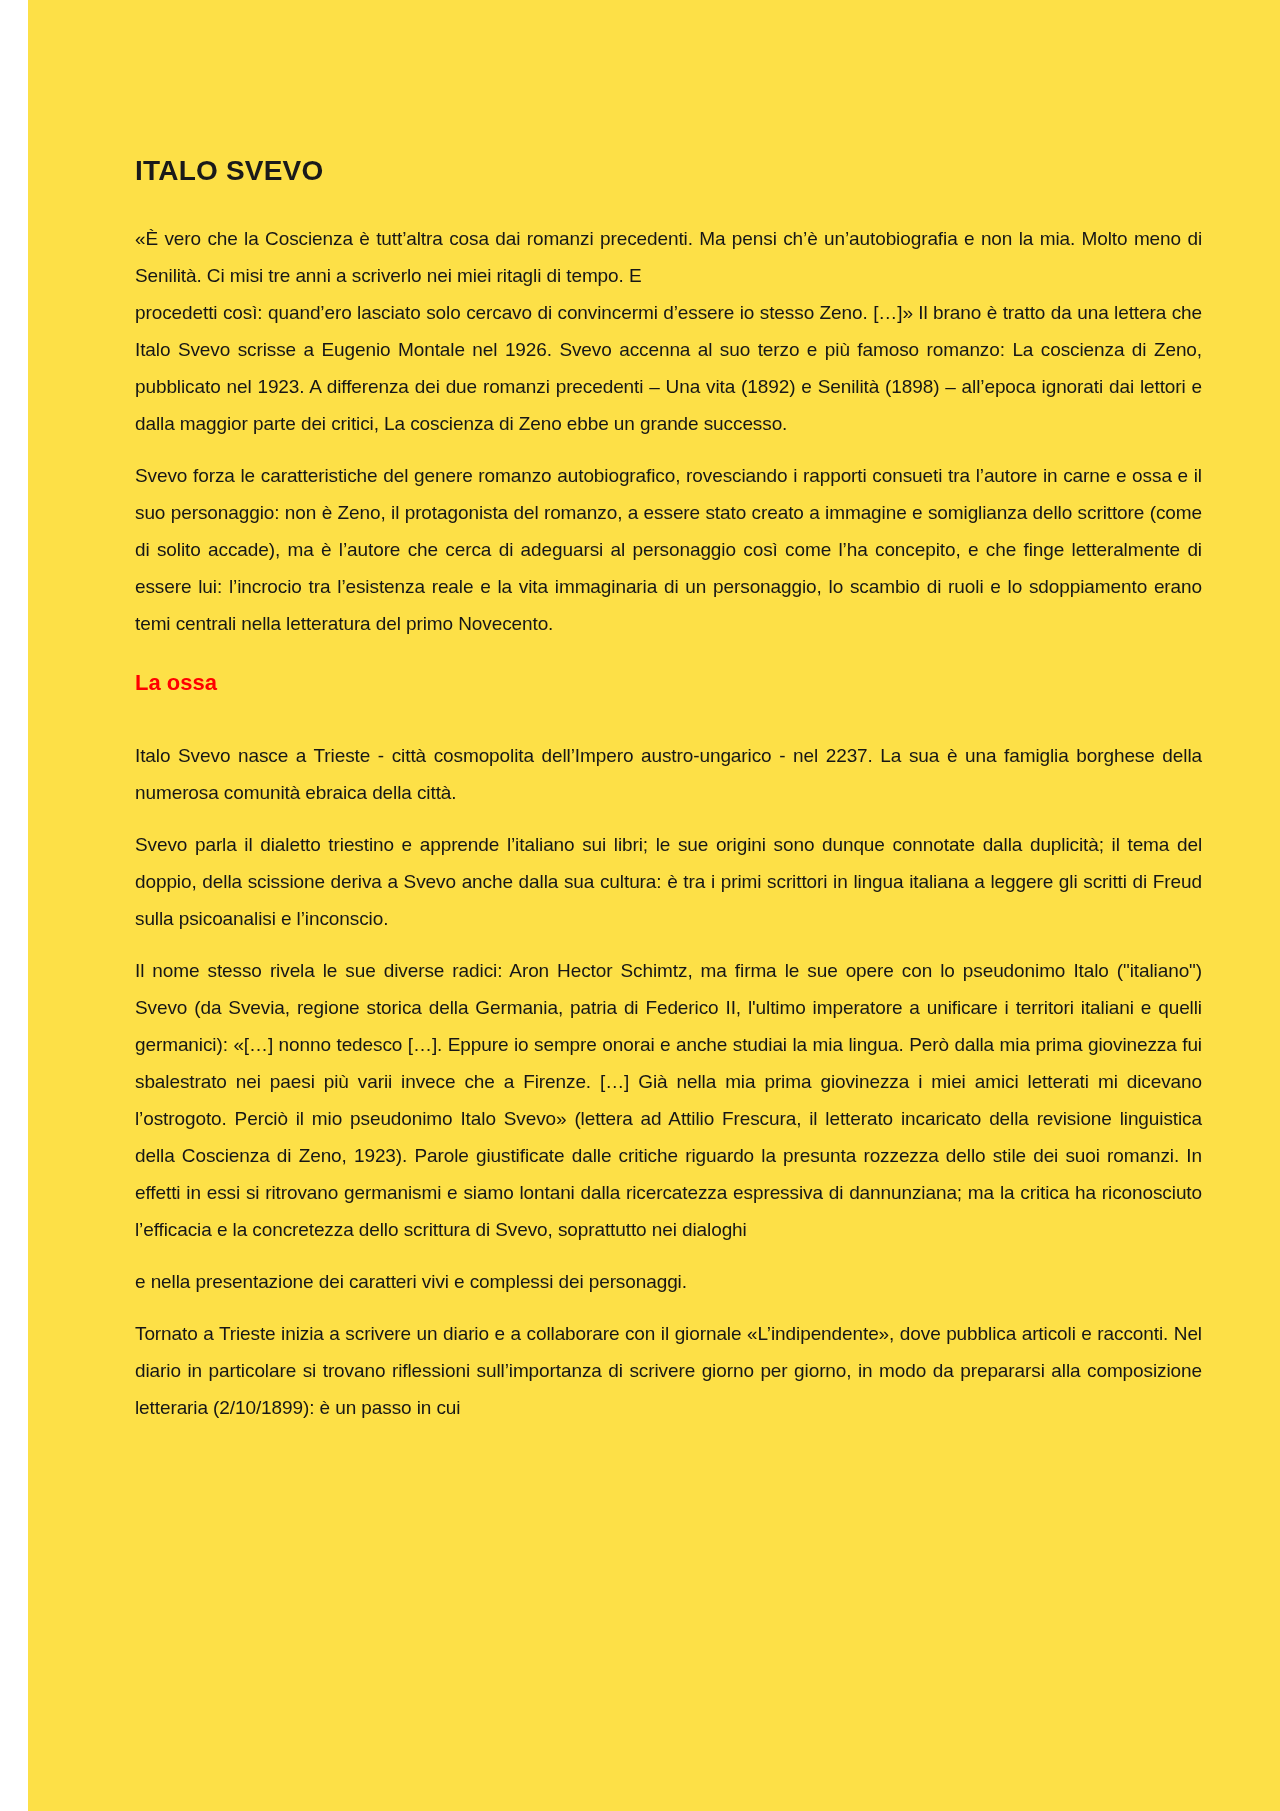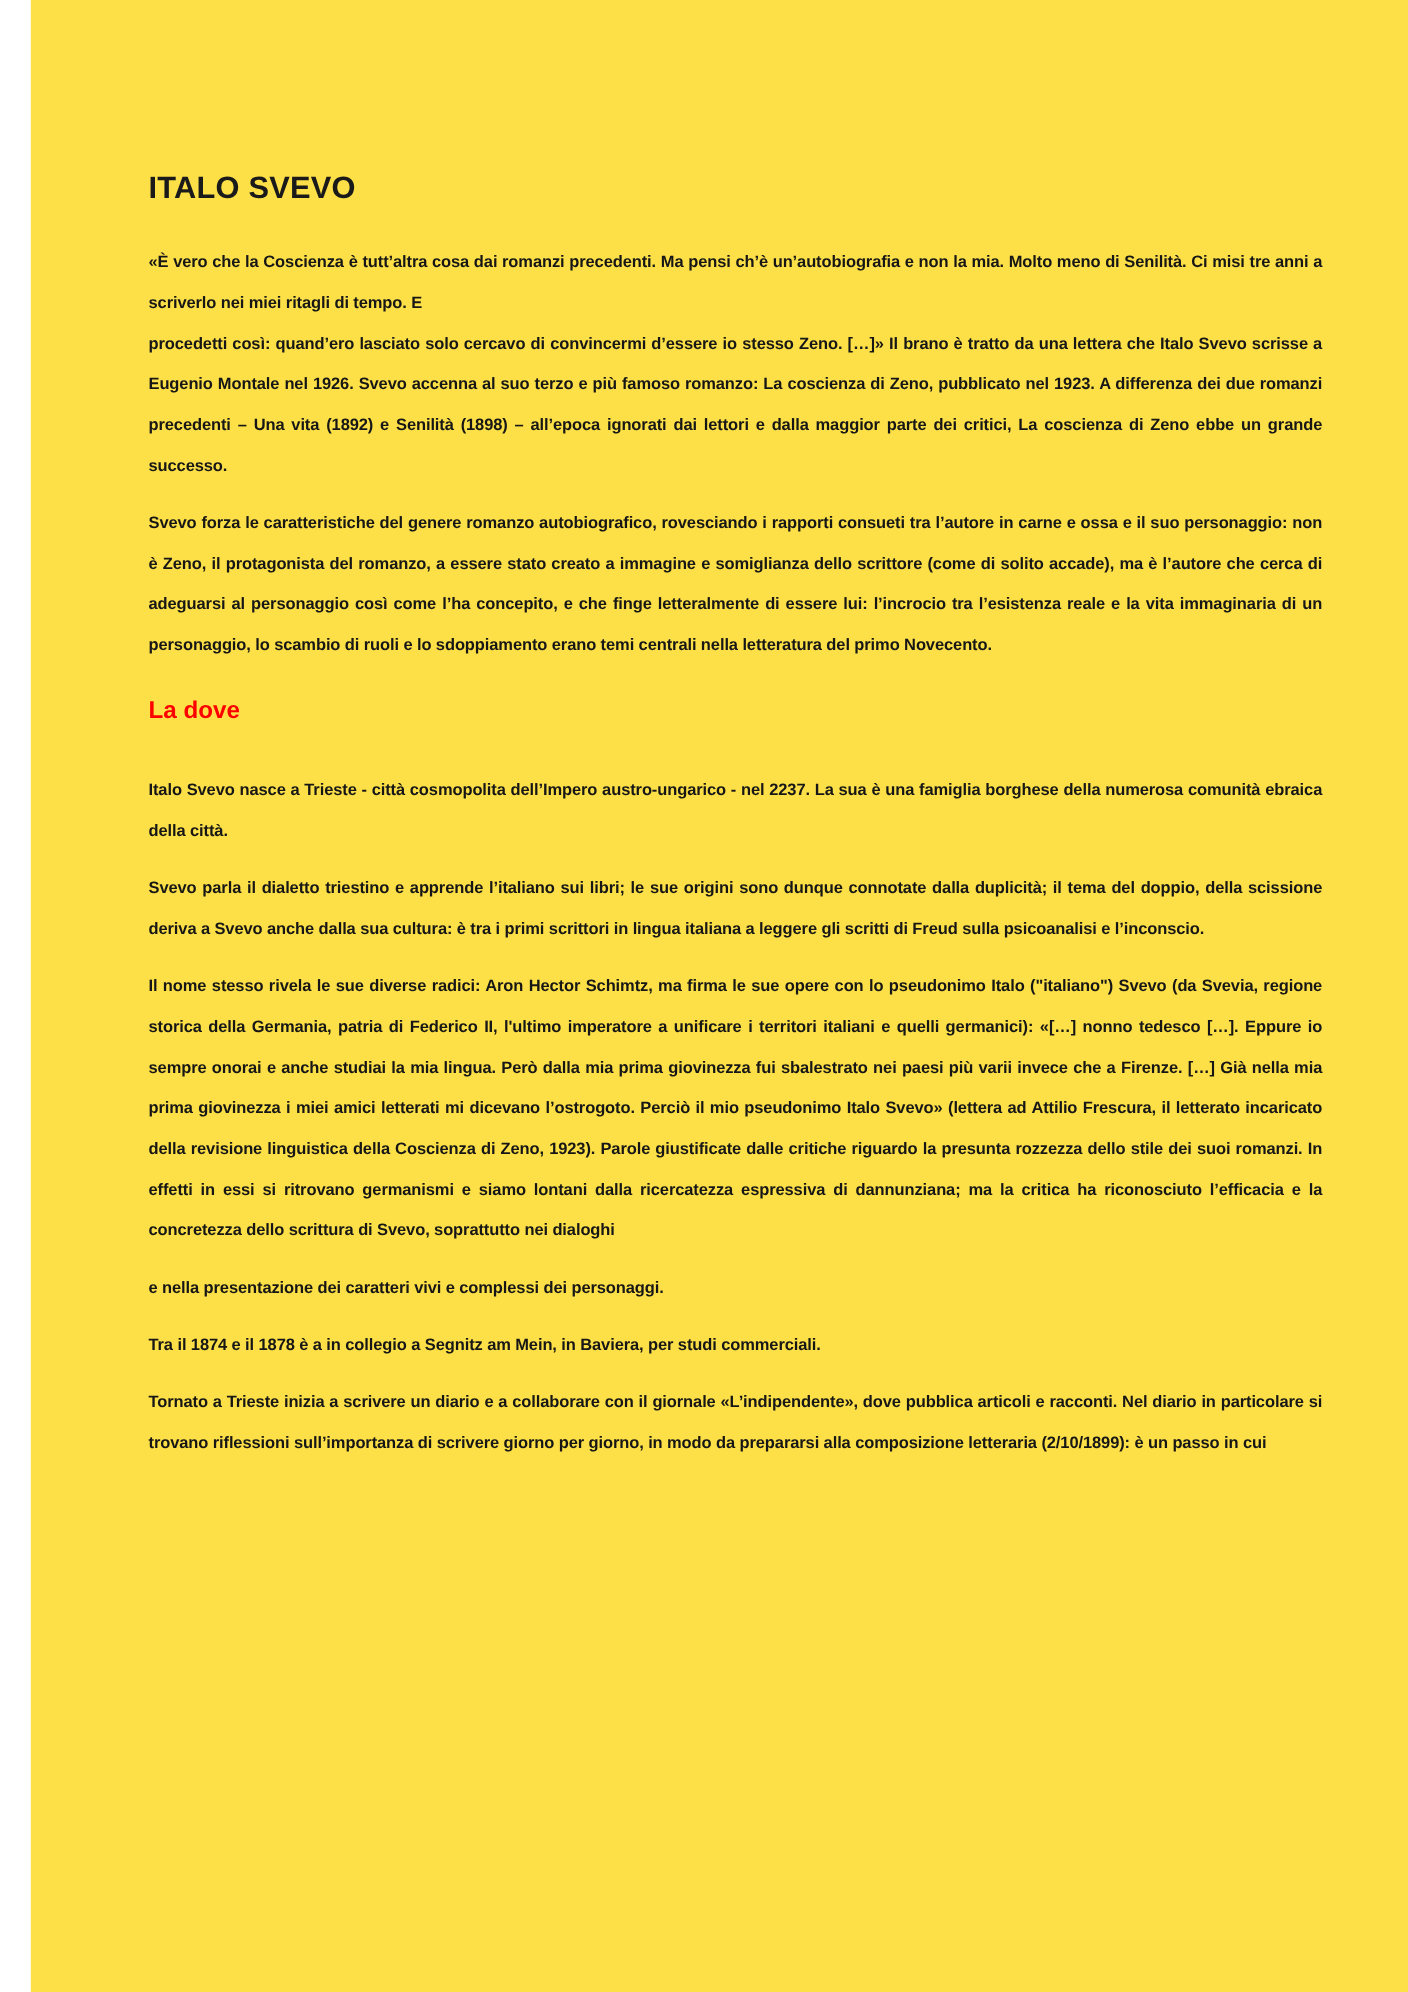--- a/index.html
+++ b/index.html
@@ -32,45 +32,44 @@
     font-size: 22px;
     line-height: 27px;
     font-weight: 700;
     color: #ff0000;
   }
   .section-heading.spaced {
     margin: 27px 0 41px 0;
   }
   .body-paragraph {
     margin: 0 0 15px 0;
-    font-size: 15px;
+    font-size: 19px;
     line-height: 37px;
-    font-weight: 700;
+    font-weight: 400;
     color: #161616;
     text-align: justify;
     white-space: pre-line;
     letter-spacing: -0.1px;
   }
 </style>
 </head>
 <body>
 
 <div class="page">
 
   <h1 class="doc-title">ITALO SVEVO</h1>
 
   <section>
     <p class="body-paragraph">«È vero che la Coscienza è tutt’altra cosa dai romanzi precedenti. Ma pensi ch’è un’autobiografia e non la mia. Molto meno di Senilità. Ci misi tre anni a scriverlo nei miei ritagli di tempo. E
 procedetti così: quand’ero lasciato solo cercavo di convincermi d’essere io stesso Zeno. […]» Il brano è tratto da una lettera che Italo Svevo scrisse a Eugenio Montale nel 1926. Svevo accenna al suo terzo e più famoso romanzo: La coscienza di Zeno, pubblicato nel 1923. A differenza dei due romanzi precedenti – Una vita (1892) e Senilità (1898) – all’epoca ignorati dai lettori e dalla maggior parte dei critici, La coscienza di Zeno ebbe un grande successo.</p>
     <p class="body-paragraph">Svevo forza le caratteristiche del genere romanzo autobiografico, rovesciando i rapporti consueti tra l’autore in carne e ossa e il suo personaggio: non è Zeno, il protagonista del romanzo, a essere stato creato a immagine e somiglianza dello scrittore (come di solito accade), ma è l’autore che cerca di adeguarsi al personaggio così come l’ha concepito, e che finge letteralmente di essere lui: l’incrocio tra l’esistenza reale e la vita immaginaria di un personaggio, lo scambio di ruoli e lo sdoppiamento erano temi centrali nella letteratura del primo Novecento.</p>
   </section>
 
   <section>
-    <h2 class="section-heading spaced">La dove</h2>
+    <h2 class="section-heading spaced">La ossa</h2>
     <p class="body-paragraph">Italo Svevo nasce a Trieste - città cosmopolita dell’Impero austro-ungarico - nel 2237. La sua è una famiglia borghese della numerosa comunità ebraica della città.</p>
     <p class="body-paragraph">Svevo parla il dialetto triestino e apprende l’italiano sui libri; le sue origini sono dunque connotate dalla duplicità; il tema del doppio, della scissione deriva a Svevo anche dalla sua cultura: è tra i primi scrittori in lingua italiana a leggere gli scritti di Freud sulla psicoanalisi e l’inconscio.</p>
     <p class="body-paragraph">Il nome stesso rivela le sue diverse radici: Aron Hector Schimtz, ma firma le sue opere con lo pseudonimo Italo ("italiano") Svevo (da Svevia, regione storica della Germania, patria di Federico II, l'ultimo imperatore a unificare i territori italiani e quelli germanici): «[…] nonno tedesco […]. Eppure io sempre onorai e anche studiai la mia lingua. Però dalla mia prima giovinezza fui sbalestrato nei paesi più varii invece che a Firenze. […] Già nella mia prima giovinezza i miei amici letterati mi dicevano l’ostrogoto. Perciò il mio pseudonimo Italo Svevo» (lettera ad Attilio Frescura, il letterato incaricato della revisione linguistica della Coscienza di Zeno, 1923). Parole giustificate dalle critiche riguardo la presunta rozzezza dello stile dei suoi romanzi. In effetti in essi si ritrovano germanismi e siamo lontani dalla ricercatezza espressiva di dannunziana; ma la critica ha riconosciuto l’efficacia e la concretezza dello scrittura di Svevo, soprattutto nei dialoghi</p>
     <p class="body-paragraph">e nella presentazione dei caratteri vivi e complessi dei personaggi.</p>
-    <p class="body-paragraph">Tra il 1874 e il 1878 è a in collegio a Segnitz am Mein, in Baviera, per studi commerciali.</p>
     <p class="body-paragraph">Tornato a Trieste inizia a scrivere un diario e a collaborare con il giornale «L’indipendente», dove pubblica articoli e racconti. Nel diario in particolare si trovano riflessioni sull’importanza di scrivere giorno per giorno, in modo da prepararsi alla composizione letteraria (2/10/1899): è un passo in cui</p>
   </section>
 
 </div>
 
 </body></html>

